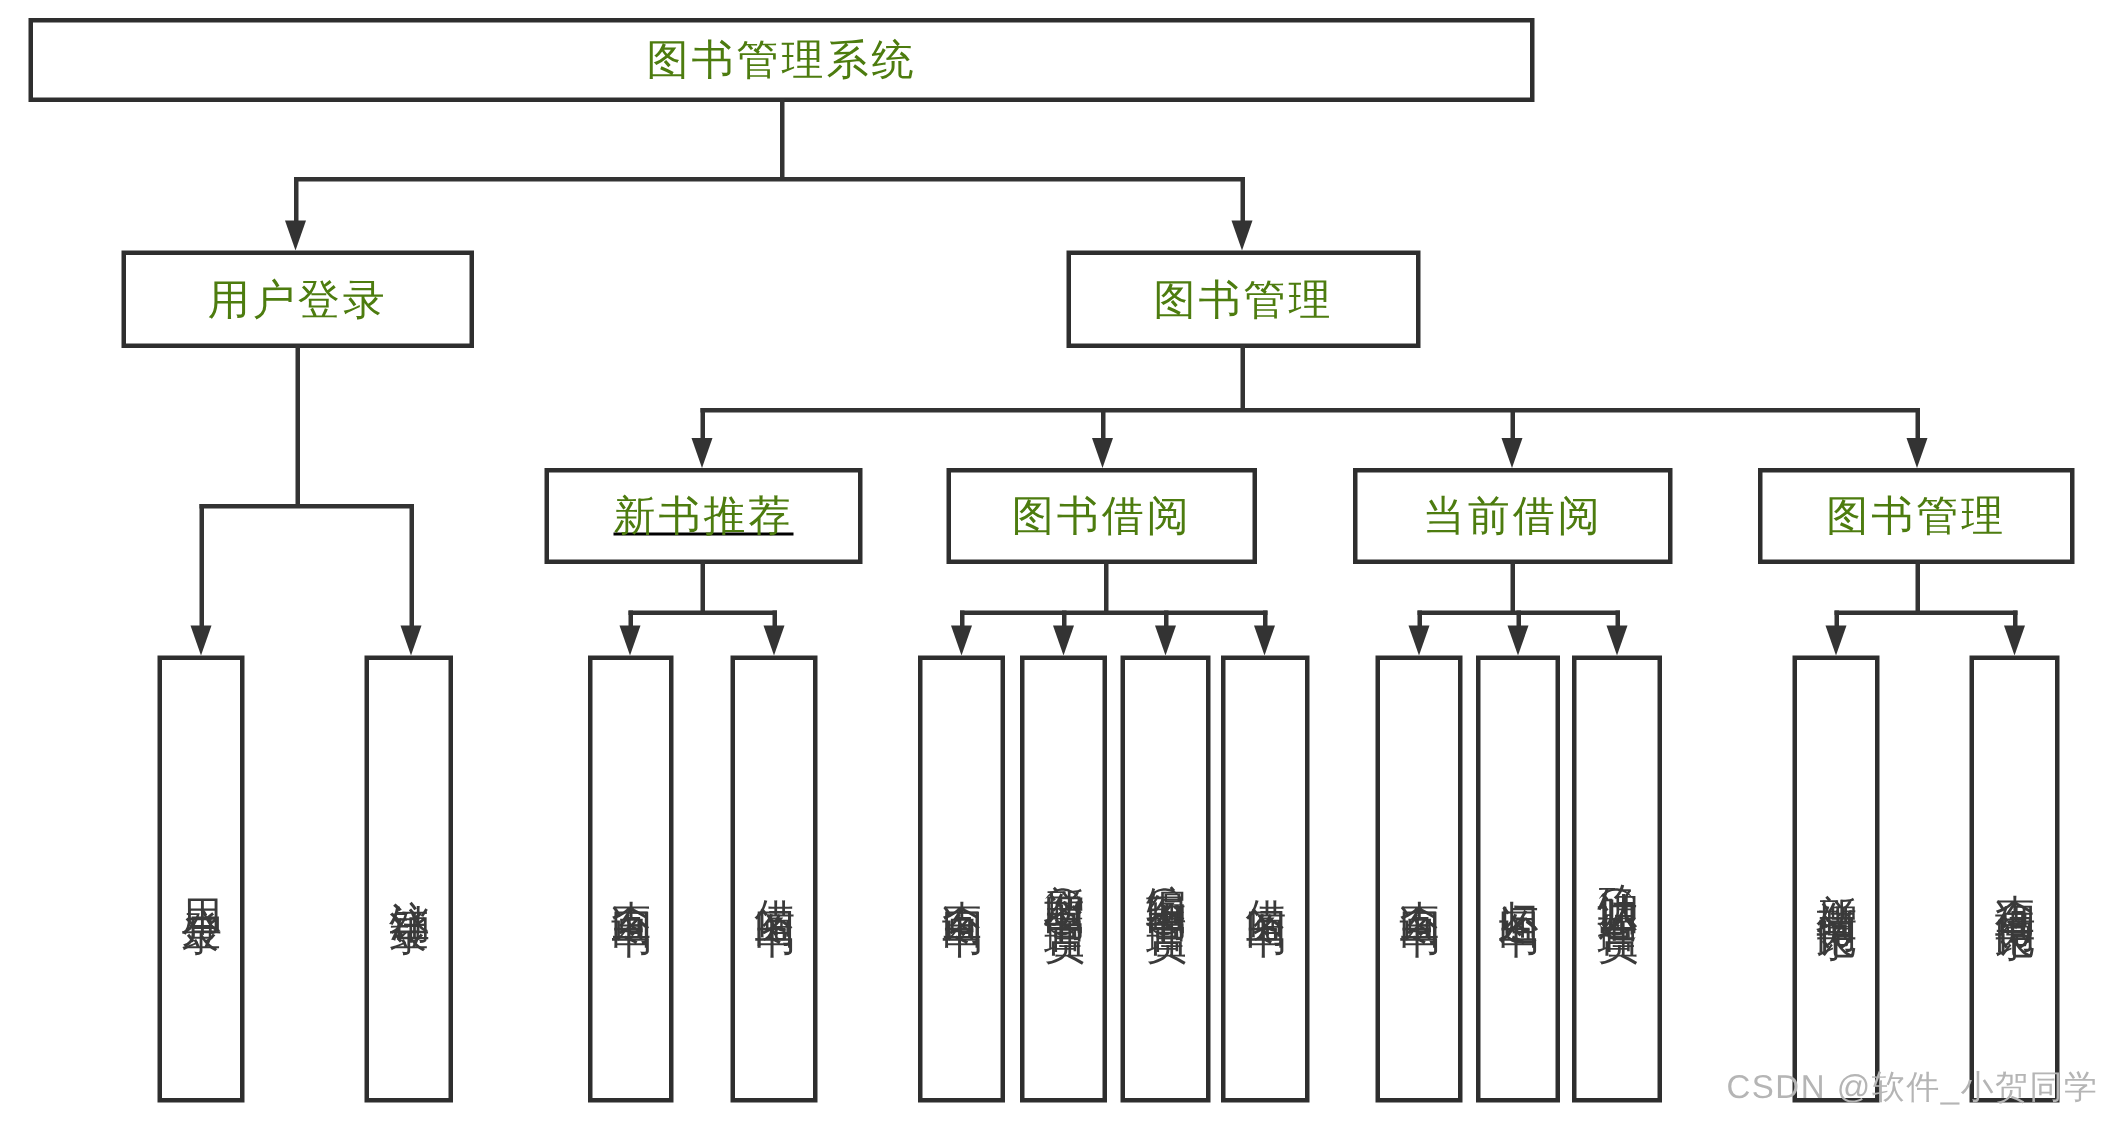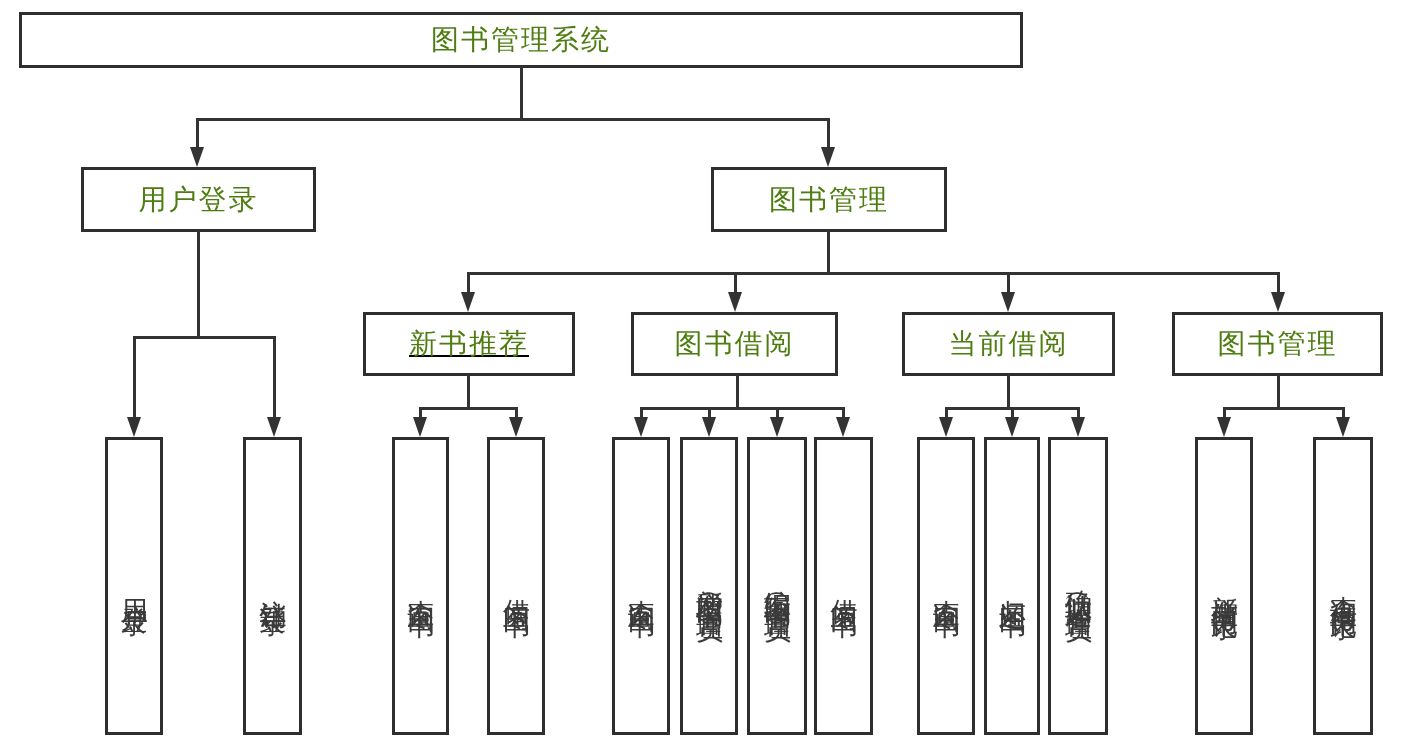--- a/index.html
+++ b/index.html
@@ -187,14 +187,15 @@
     <span class="v-label">确认归还（管理员）</span>
   </div>
 
   <div class="node leaf" style="left:1195px; width:58px;">
     <span class="v-label">新增借阅记录</span>
   </div>
   <div class="node leaf" style="left:1313px; width:60px;">
     <span class="v-label">查询借阅记录</span>
   </div>
 
+  <div class="watermark">CSDN @软件_小贺同学</div>
 
 </div>
 
 </body></html>

